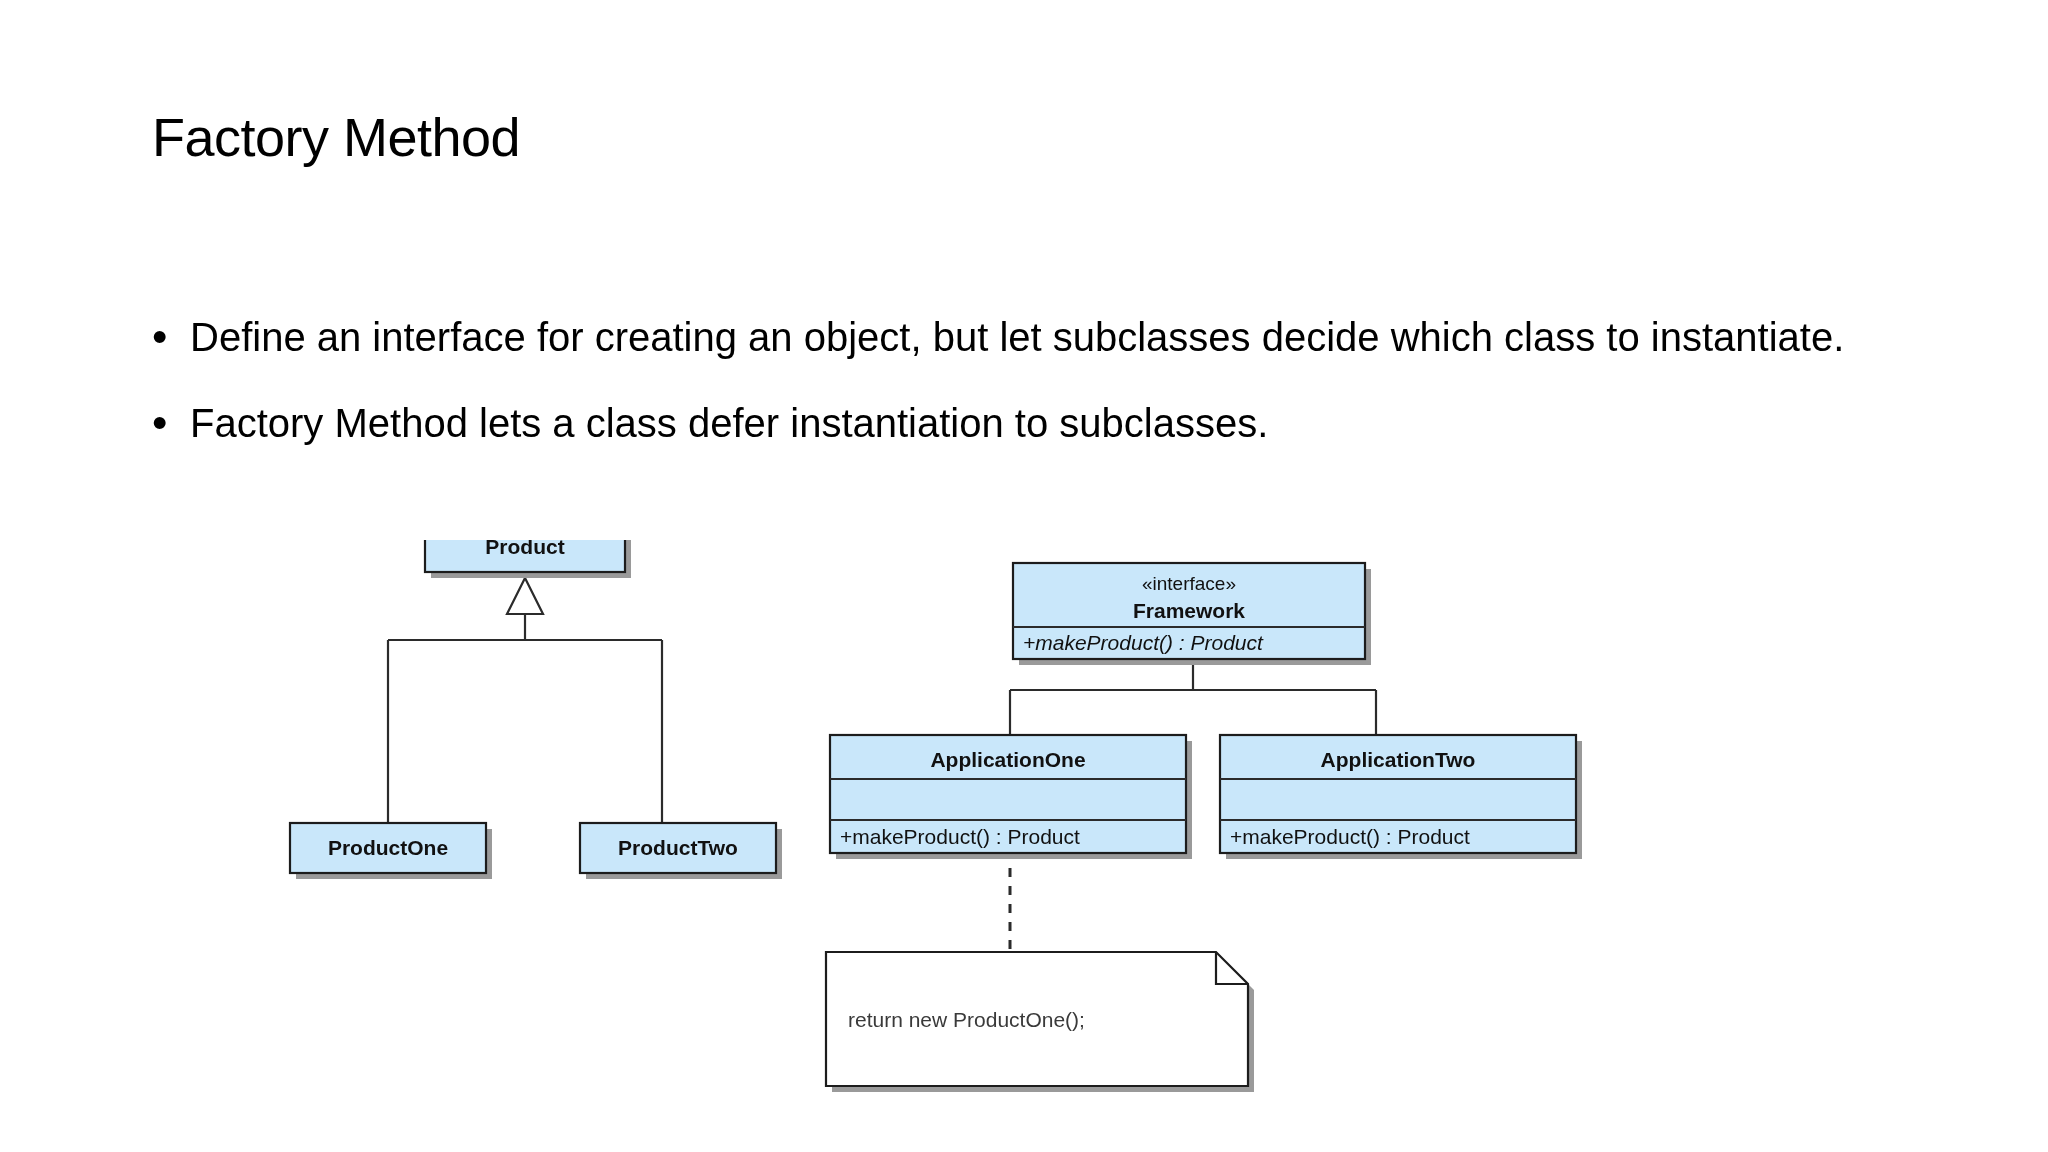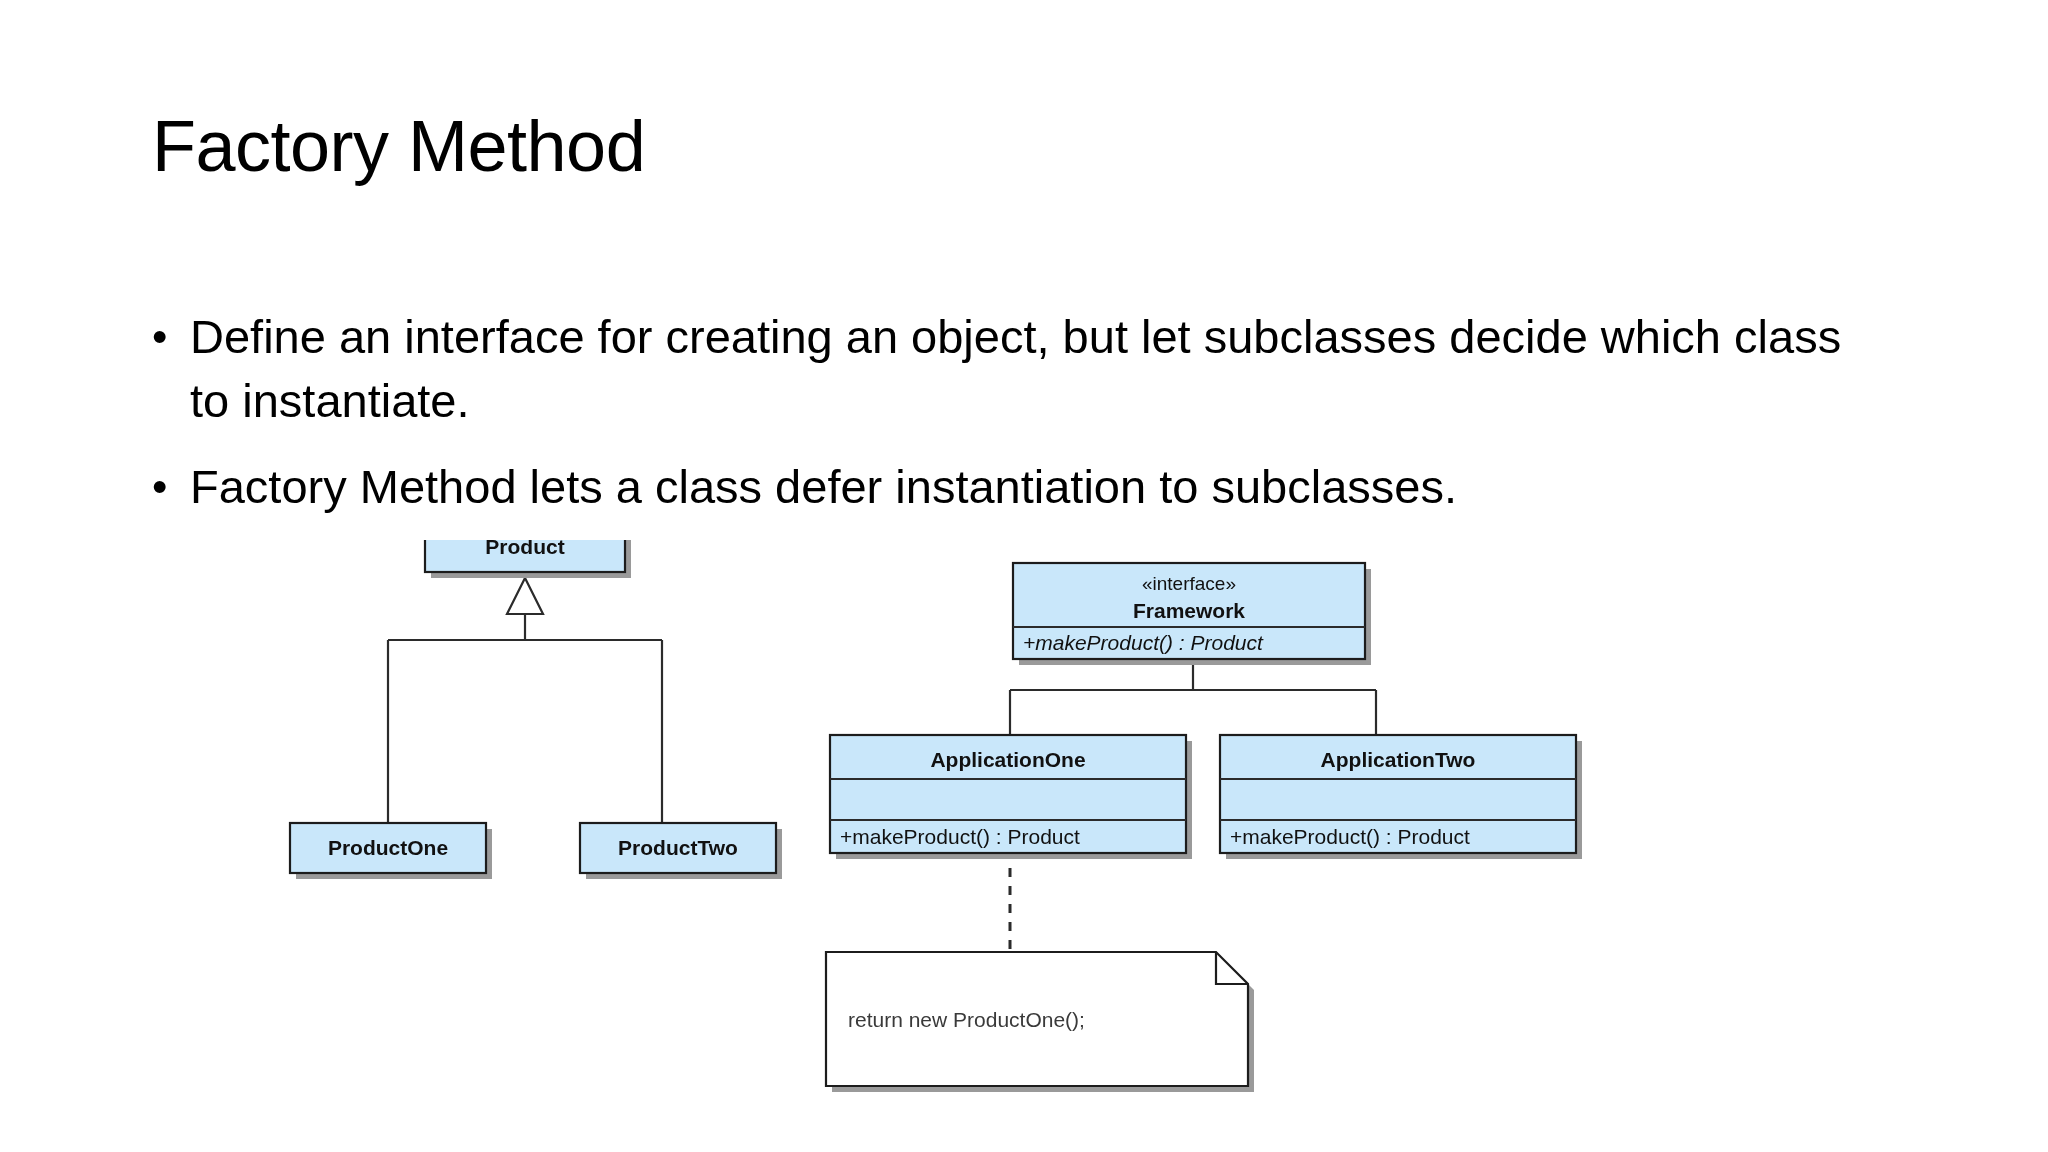--- a/index.html
+++ b/index.html
@@ -14,21 +14,21 @@
     overflow: hidden;
     font-family: "Liberation Sans", sans-serif;
     color: #000000;
   }
 
   
   #slide-title {
     position: absolute;
     left: 152px;
     top: 110px;
-    font-size: 72px;
+    font-size: 54px;
     font-weight: 400;
     letter-spacing: -0.5px;
     line-height: 1.0;
     color: #000000;
     white-space: nowrap;
   }
 
   #bullet-list {
     position: absolute;
     left: 152px;
@@ -42,21 +42,21 @@
   }
   .bullet-mark {
     flex: 0 0 auto;
     width: 38px;
     font-size: 44px;
     line-height: 64px;
     color: #000000;
   }
   .bullet-text {
     flex: 1 1 auto;
-    font-size: 47px;
+    font-size: 40px;
     line-height: 64px;
     color: #000000;
   }
 
   
   #uml-diagram {
     position: absolute;
     left: 0px;
     top: 540px;
     width: 2048px;

